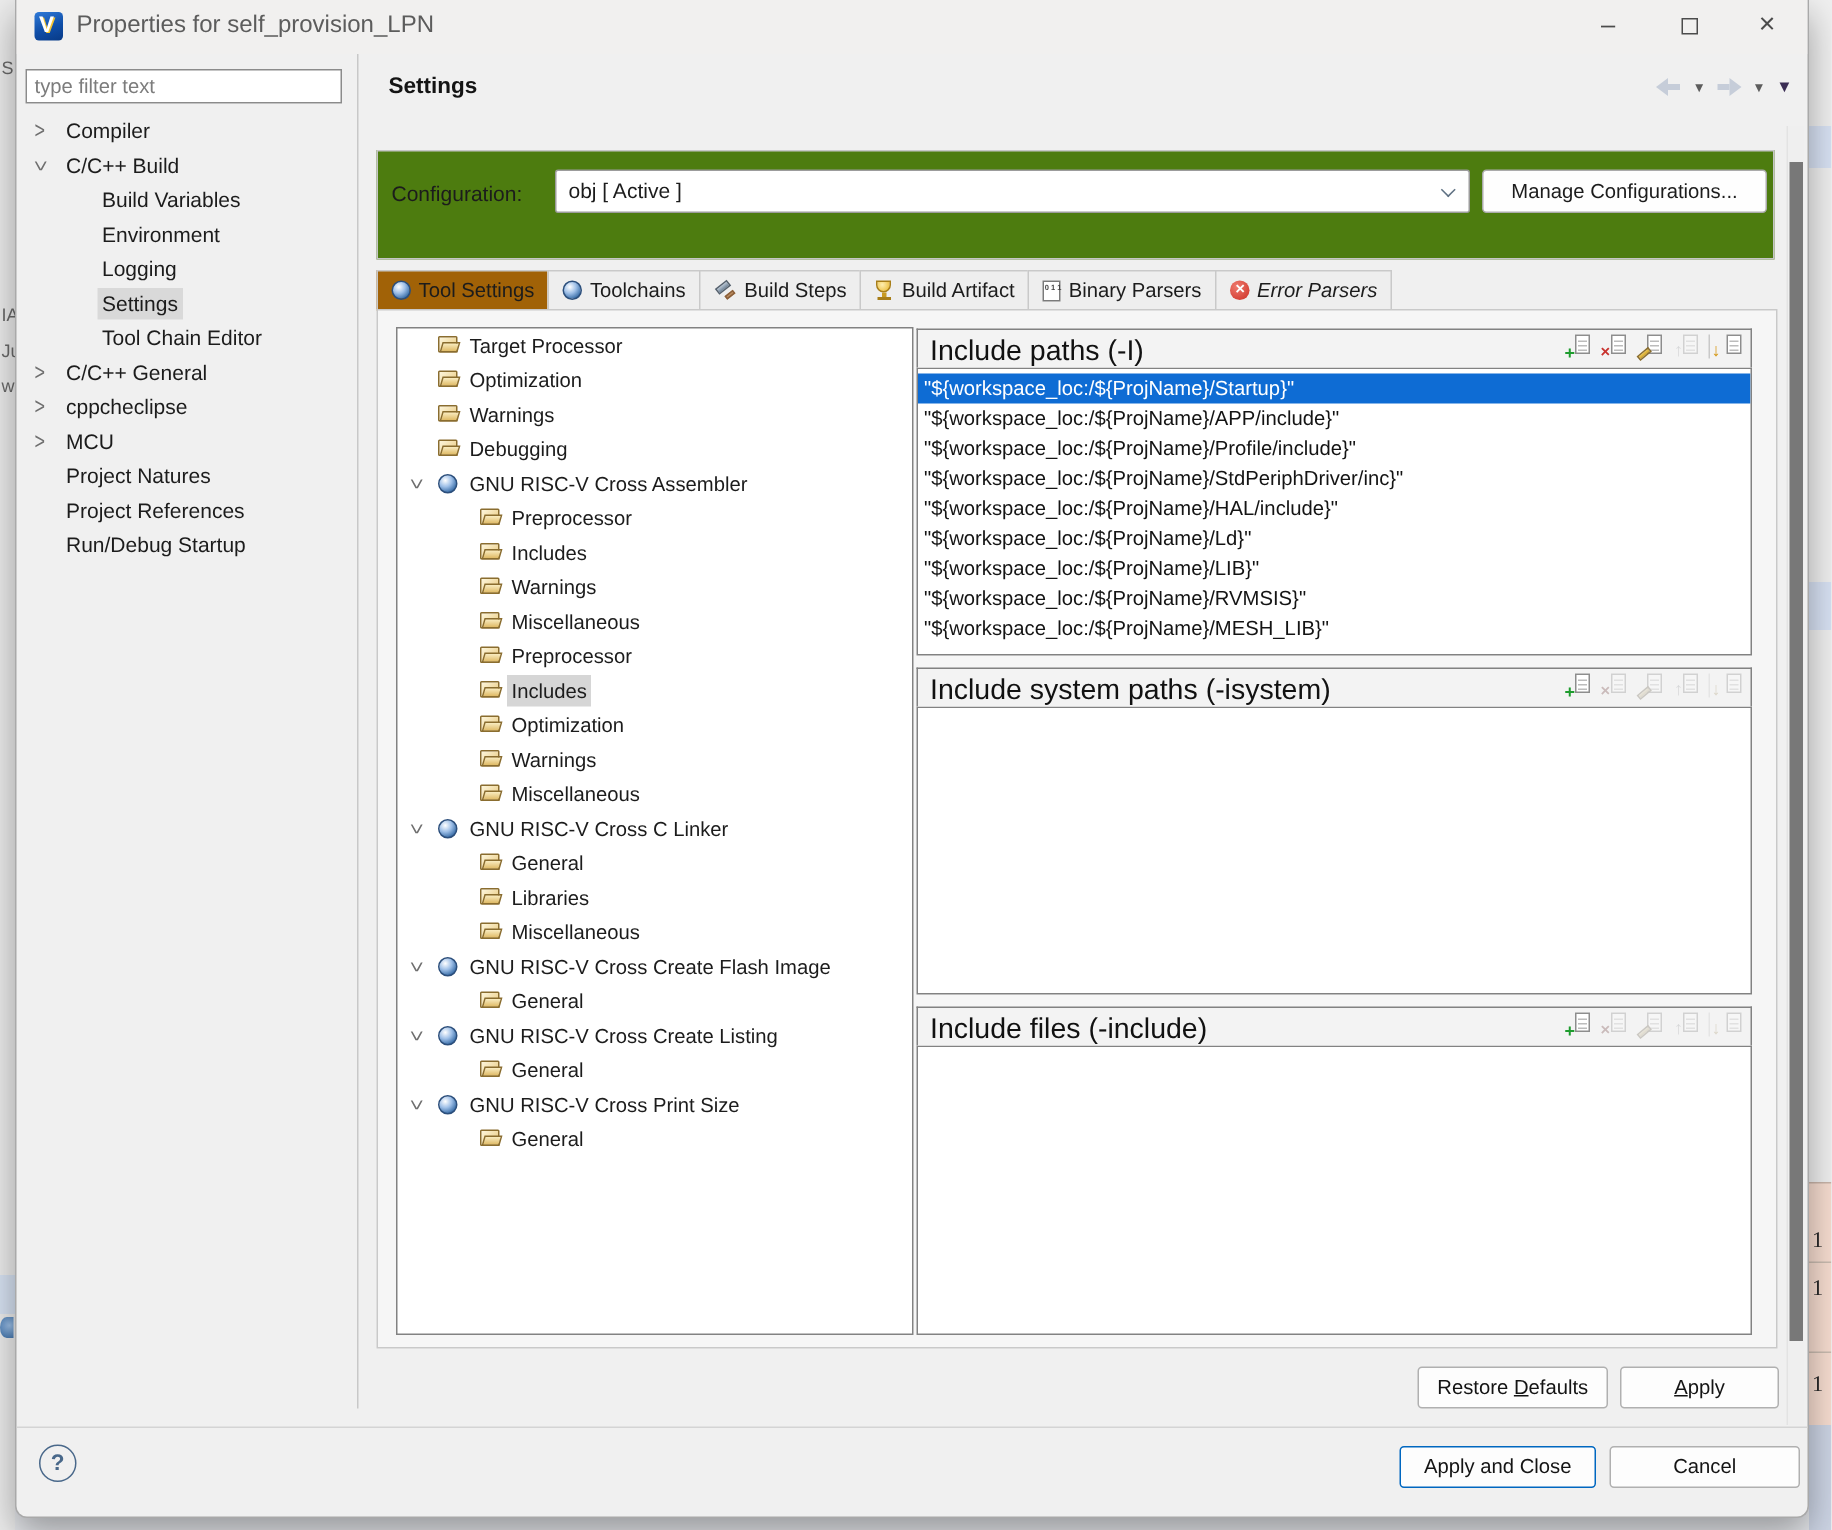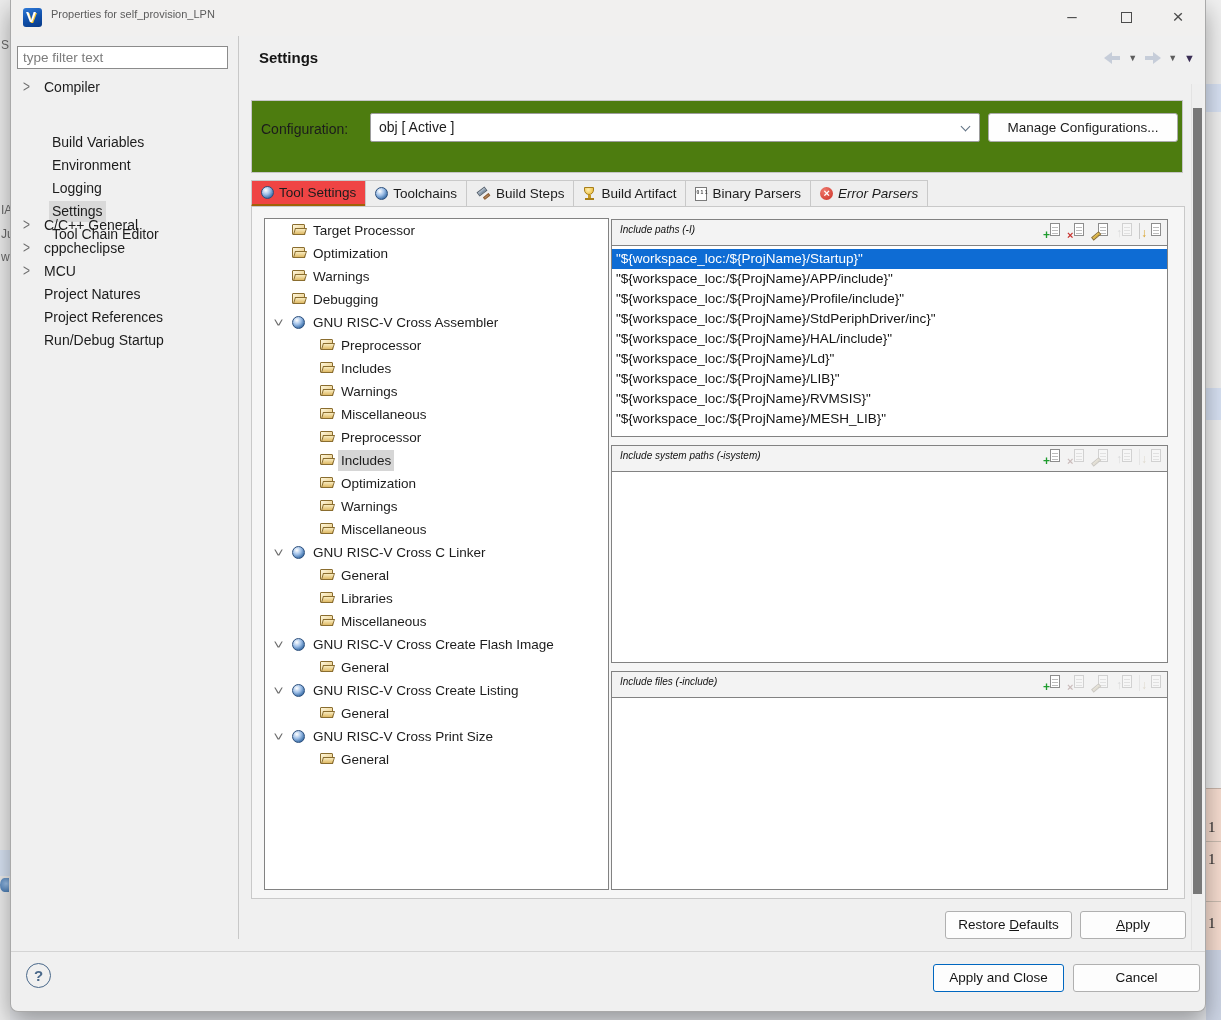--- a/index.html
+++ b/index.html
@@ -23,37 +23,37 @@
   .dialog { position:absolute; left:10px; top:0; width:1196px; height:1012px; background:#f0f0f0;
             border:1px solid #a9a9a9; border-top:none; border-radius:0 0 8px 8px;
             box-shadow:0 10px 24px rgba(0,0,0,.35); overflow:hidden; }
 
   
   .titlebar { position:absolute; left:0; top:0; width:100%; height:36px; background:#f1f0ef; }
   .app-icon { position:absolute; left:12px; top:8px; width:19px; height:19px; border-radius:3px;
               background:linear-gradient(160deg,#2f7ad8 0%,#0f4ea8 55%,#083a86 100%); }
   .app-icon::before { content:"V"; position:absolute; left:3px; top:0px; font-size:15px; font-weight:bold;
               color:#fff; text-shadow:1px 1px 0 #f4c430; }
-  .title-text { position:absolute; left:40px; top:8px; font-size:11px; color:#5c5c5c; white-space:nowrap; }
+  .title-text { position:absolute; left:40px; top:8px; font-size:16px; color:#5c5c5c; white-space:nowrap; }
   .win-btn { position:absolute; top:0; width:46px; height:34px; text-align:center; line-height:34px; color:#4c4c4c; font-size:17px; }
   .wb-min { right:110px; }
   .wb-max { right:56px; }
   .wb-max .box { display:inline-block; width:11px; height:11px; border:1.3px solid #4c4c4c; vertical-align:middle; }
   .wb-close { right:4px; font-size:19px; }
 
   
   .filter-input { position:absolute; left:6px; top:46px; width:211px; height:23px; border:1px solid #8b8b8b; background:#fff;
                   font-family:inherit; font-size:13.5px; padding:0 5px; color:#1c1c1c; }
   .filter-input::placeholder { color:#7c7c7c; opacity:1; }
   .sidebar-tree { position:absolute; left:2px; top:76px; width:224px; }
   .sb-row { height:23px; line-height:23px; white-space:nowrap; position:relative; font-size:14px; }
   .sb-row .chev { position:absolute; left:10px; top:0; width:14px; color:#6f6f6f; font-size:12px; }
   .sb-row .lbl { position:absolute; top:1px; line-height:21px; padding:0 3px; }
   .sb-row.l0 .lbl { left:28px; }
-  .sb-row.l1 .lbl { left:36px;margin-top:32px; }
+  .sb-row.l1 .lbl { left:52px; }
   .sb-row .lbl.sel { background:#d9d9d9; }
   .chev-c { display:inline-block; transform:scaleY(1.3); }
   .chev-e { display:inline-block; transform:rotate(90deg) scaleY(1.3); }
   .v-divider { position:absolute; left:227px; top:36px; width:1px; height:903px; background:#c8c8c8; }
 
   
   .page-title { position:absolute; left:248px; top:49px; font-size:15px; font-weight:bold; color:#141414; }
   .nav-controls { position:absolute; right:10px; top:52px; display:flex; align-items:center; gap:7px; }
   .arr { position:relative; width:17px; height:12px; }
   .arr .tri { position:absolute; top:0; width:0; height:0; border-top:6px solid transparent; border-bottom:6px solid transparent; }
@@ -76,21 +76,21 @@
   .combo .val { position:absolute; left:8px; top:5px; font-size:14px; }
   .combo .cv { position:absolute; right:10px; top:9px; width:7px; height:7px; border-right:1.5px solid #5f7183; border-bottom:1.5px solid #5f7183; transform:rotate(45deg); }
   .manage-btn { position:absolute; left:736px; top:12px; width:190px; height:29px; background:#fefefe; border:1px solid #ababab; border-radius:3px;
                 font-size:13.5px; text-align:center; line-height:27px; }
 
   
   .tab-bar { position:absolute; left:240px; top:180px; display:flex; }
   .tab { height:27px; display:flex; align-items:center; gap:5px; padding:0 9px; font-size:13.5px;
          border:1px solid #c9c9c9; border-right:none; background:#eeeeee; color:#1c1c1c; }
   .tab:last-child { border-right:1px solid #c9c9c9;font-style:italic; }
-  .tab.active { background:#ef4444; border-bottom:3px solid #a16207; }
+  .tab.active { background:#a16207; border-bottom:1px solid #a16207; }
   .tab-content { position:absolute; left:240px; top:206px; width:934px; height:693px; background:#f6f6f6; border:1px solid #c9c9c9; border-top:1px solid #c9c9c9; }
 
   
   .ic { display:inline-block; position:relative; vertical-align:middle; flex:none; }
   .ic-category { width:16px; height:12px; }
   .ic-category .b1 { position:absolute; left:0; top:0; width:13px; height:11px; background:linear-gradient(135deg,#fdf6dc,#e9c97e); border:1px solid #8a6d2f; border-radius:1px; }
   .ic-category .b2 { position:absolute; left:2px; top:4px; width:12px; height:7px; background:linear-gradient(#f9ecc0,#dfba66); border:1px solid #8a6d2f; transform:skewX(-16deg); }
   .ic-tool { width:13px; height:13px; border-radius:50%; border:1px solid #2c4f7c;
              background:radial-gradient(circle at 35% 30%, #ffffff 0%, #9fc0e8 40%, #3a6ea8 78%, #274d79 100%); }
   .ti-hammer { width:15px; height:14px; }
@@ -116,21 +116,21 @@
   .tt-row.l0 .lbl { left:45px;text-align:center; }
   .tt-row.l1 .lbl { left:73px; }
   .tt-row .lbl.sel { background:#d6d6d6; }
 
   
   .section { position:absolute; left:600px; width:557px; }
   .sec-0 { top:219px; }
   .sec-1 { top:445px; }
   .sec-2 { top:671px; }
   .sec-header { height:26px; background:#f3f3f3; border:1px solid #828282; border-bottom:none; position:relative; }
-  .sec-title { position:absolute; left:8px; top:4px; font-size:10px; color:#111;font-style:italic; }
+  .sec-title { position:absolute; left:8px; top:4px; font-size:19px; color:#111; }
   .sec-toolbar { position:absolute; right:5px; top:3px; display:flex; align-items:center; gap:6px; }
   .sec-list { background:#fff; border:1px solid #828282; overflow:hidden; }
   .sec-0 .sec-list { height:192px; }
   .sec-1 .sec-list { height:192px; }
   .sec-2 .sec-list { height:193px; }
   .li-row { height:20px; line-height:20px; font-size:13.5px; padding-left:4px; white-space:nowrap; color:#141414; }
   .li-row.sel { background:#0e6cd4; color:#fff; }
   .sec-list .pad { height:3px; }
 
   
@@ -190,20 +190,24 @@
     <span class="win-btn wb-min">–</span>
     <span class="win-btn wb-max"><span class="box"></span></span>
     <span class="win-btn wb-close">×</span>
   </div>
 
   <input class="filter-input" type="text" placeholder="type filter text" style="">
   <div class="sidebar-tree" id="sidebar-tree">
       <div class="sb-row l0">
         <span class="chev"><span class="chev-c">&gt;</span></span>
         <span class="lbl">Compiler</span>
+      </div>
+      <div class="sb-row l0">
+        <span class="chev"><span class="chev-e">&gt;</span></span>
+        <span class="lbl">C/C++ Build</span>
       </div>
       <div class="sb-row l1">
         <span class="lbl">Build Variables</span>
       </div>
       <div class="sb-row l1">
         <span class="lbl">Environment</span>
       </div>
       <div class="sb-row l1">
         <span class="lbl">Logging</span>
       </div>

